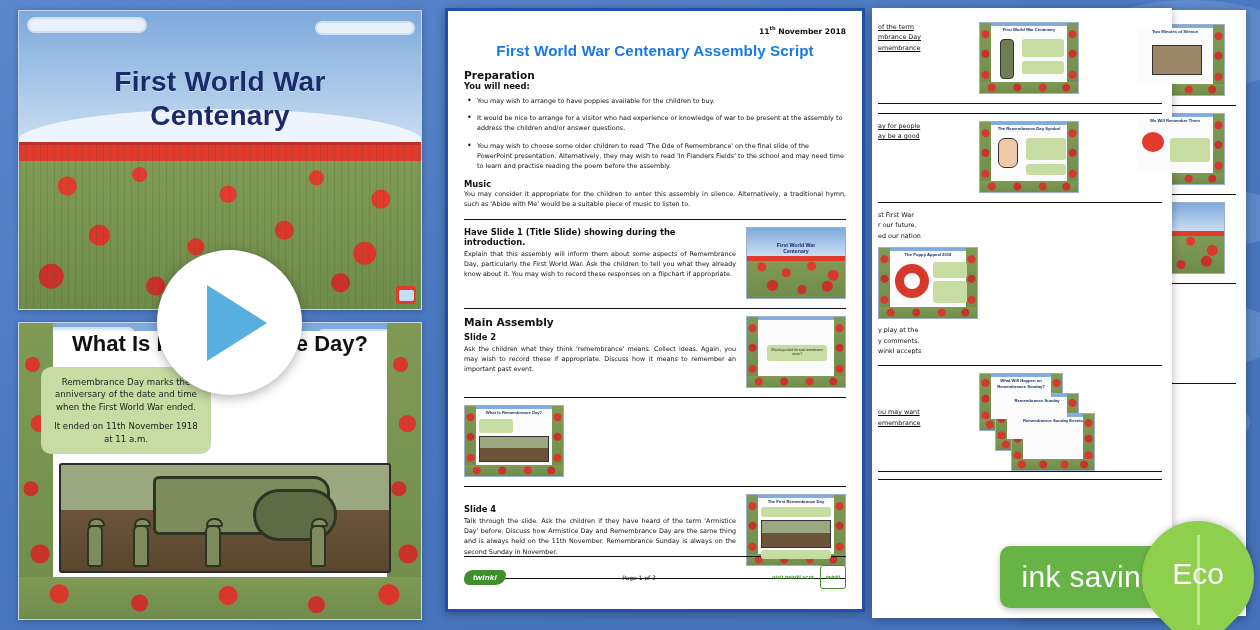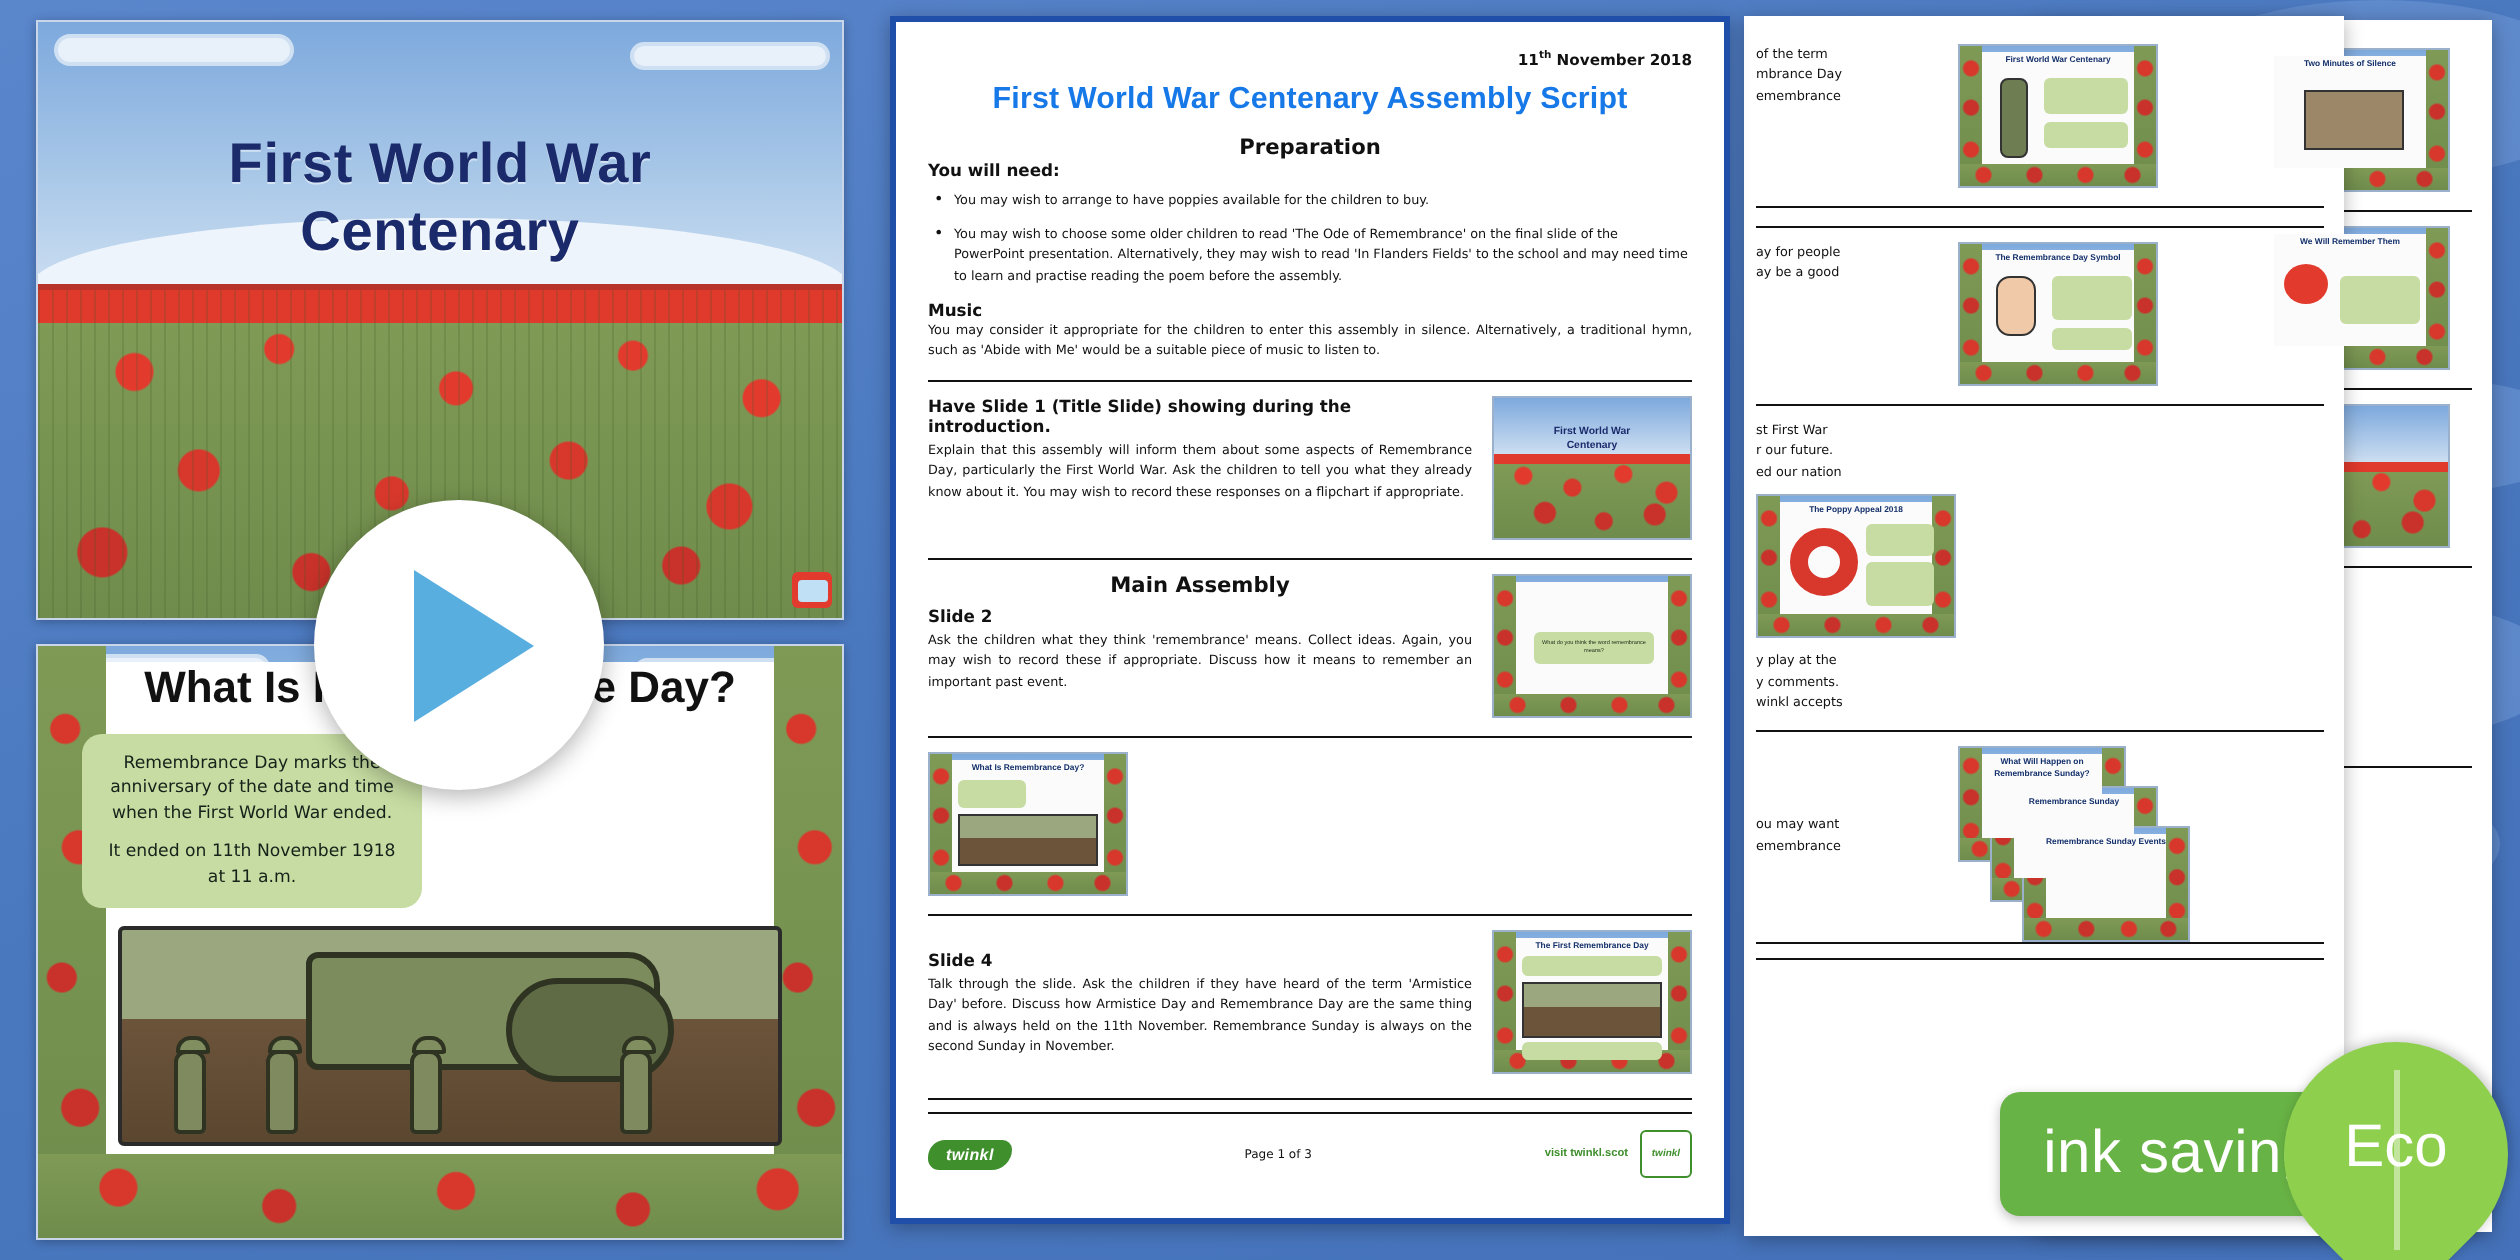--- a/index.html
+++ b/index.html
@@ -185,21 +185,21 @@
 
   .doc-date{
     text-align:right; font-size:7.6px; font-weight:bold; color:#111;
     font-family:"DejaVu Sans", sans-serif; margin-bottom:6px;
   }
   .doc-date sup{ font-size:5.2px; }
   .doc-title{
     text-align:center; color:#1779e8; font-size:15.2px; font-weight:bold;
     margin:2px 0 10px 0; letter-spacing:.1px;
   }
-  .h-section{ font-size:10.6px; font-weight:bold; color:#111; font-family:"DejaVu Sans", sans-serif;text-align:center;}
+  .h-section{ font-size:10.6px; font-weight:bold; color:#111; font-family:"DejaVu Sans", sans-serif;}
   .h-sub{ font-size:8.4px; font-weight:bold; color:#111; font-family:"DejaVu Sans", sans-serif;}
   .p{ font-size:6.4px; color:#111; line-height:1.62; text-align:justify;
       font-family:"DejaVu Sans", sans-serif; }
   ul.bul{ list-style:none; margin:5px 0 0 0; }
   ul.bul li{ position:relative; padding-left:13px; margin-bottom:7px;
              font-size:6.4px; line-height:1.62; color:#111;
              font-family:"DejaVu Sans", sans-serif; }
   ul.bul li:before{ content:"•"; position:absolute; left:3px; top:-1px; font-size:8px; }
   .rule{ border-top:1.6px solid #111; margin:9px 0 7px 0; }
   .rule.thin{ border-top:1px solid #111; }
@@ -263,21 +263,21 @@
     display:flex;align-items:center;justify-content:center;
   }
   .badge b{ font-size:5px;color:#3f8f2d;font-style:italic; }
 
   
   .clip-col{ position:absolute; left:0; top:0; right:0; bottom:0; overflow:hidden; padding:14px 10px 0 6px;}
   .clip-line{ font-size:6.4px; color:#111; line-height:1.62; font-family:"DejaVu Sans", sans-serif;
               white-space:nowrap; }
   .clip-line.link{ color:#1a54c8; text-decoration:underline; }
   .clip-block{ margin-bottom:6px; }
-  .p2seg{ display:flex; gap:9px; align-items:flex-start; }
+  .p2seg{ display:flex; gap:9px; align-items:flex-start;text-decoration:underline; }
   .p2seg .txtc{ width:92px; flex:0 0 92px; }
 
   
   #eco-badge{
     position:absolute; right:6px; bottom:22px; z-index:40;
     display:flex; align-items:center; height:62px;
   }
   #eco-badge .bar{
     background:#68b345; color:#fff; font-size:30px; letter-spacing:.3px;
     padding:10px 70px 10px 22px; border-radius:10px 0 0 10px;
@@ -564,20 +564,21 @@
   <div class="page" id="page-1">
 
     <div class="doc-date"><span>11</span><sup>th</sup><span> November 2018</span></div>
 
     <div class="doc-title">First World War Centenary Assembly Script</div>
 
     <div class="h-section">Preparation</div>
     <div class="h-sub">You will need:</div>
     <ul class="bul">
       <li>You may wish to arrange to have poppies available for the children to buy.</li>
+      <li>It would be nice to arrange for a visitor who had experience or knowledge of war to be present at the assembly to address the children and/or answer questions.</li>
       <li>You may wish to choose some older children to read 'The Ode of Remembrance' on the final slide of the PowerPoint presentation. Alternatively, they may wish to read 'In Flanders Fields' to the school and may need time to learn and practise reading the poem before the assembly.</li>
     </ul>
 
     <div class="h-sub" style="margin-top:5px">Music</div>
     <div class="p">You may consider it appropriate for the children to enter this assembly in silence. Alternatively, a traditional hymn, such as 'Abide with Me' would be a suitable piece of music to listen to.</div>
 
     <div class="rule"></div>
 
     <div class="seg">
       <div class="txt">

